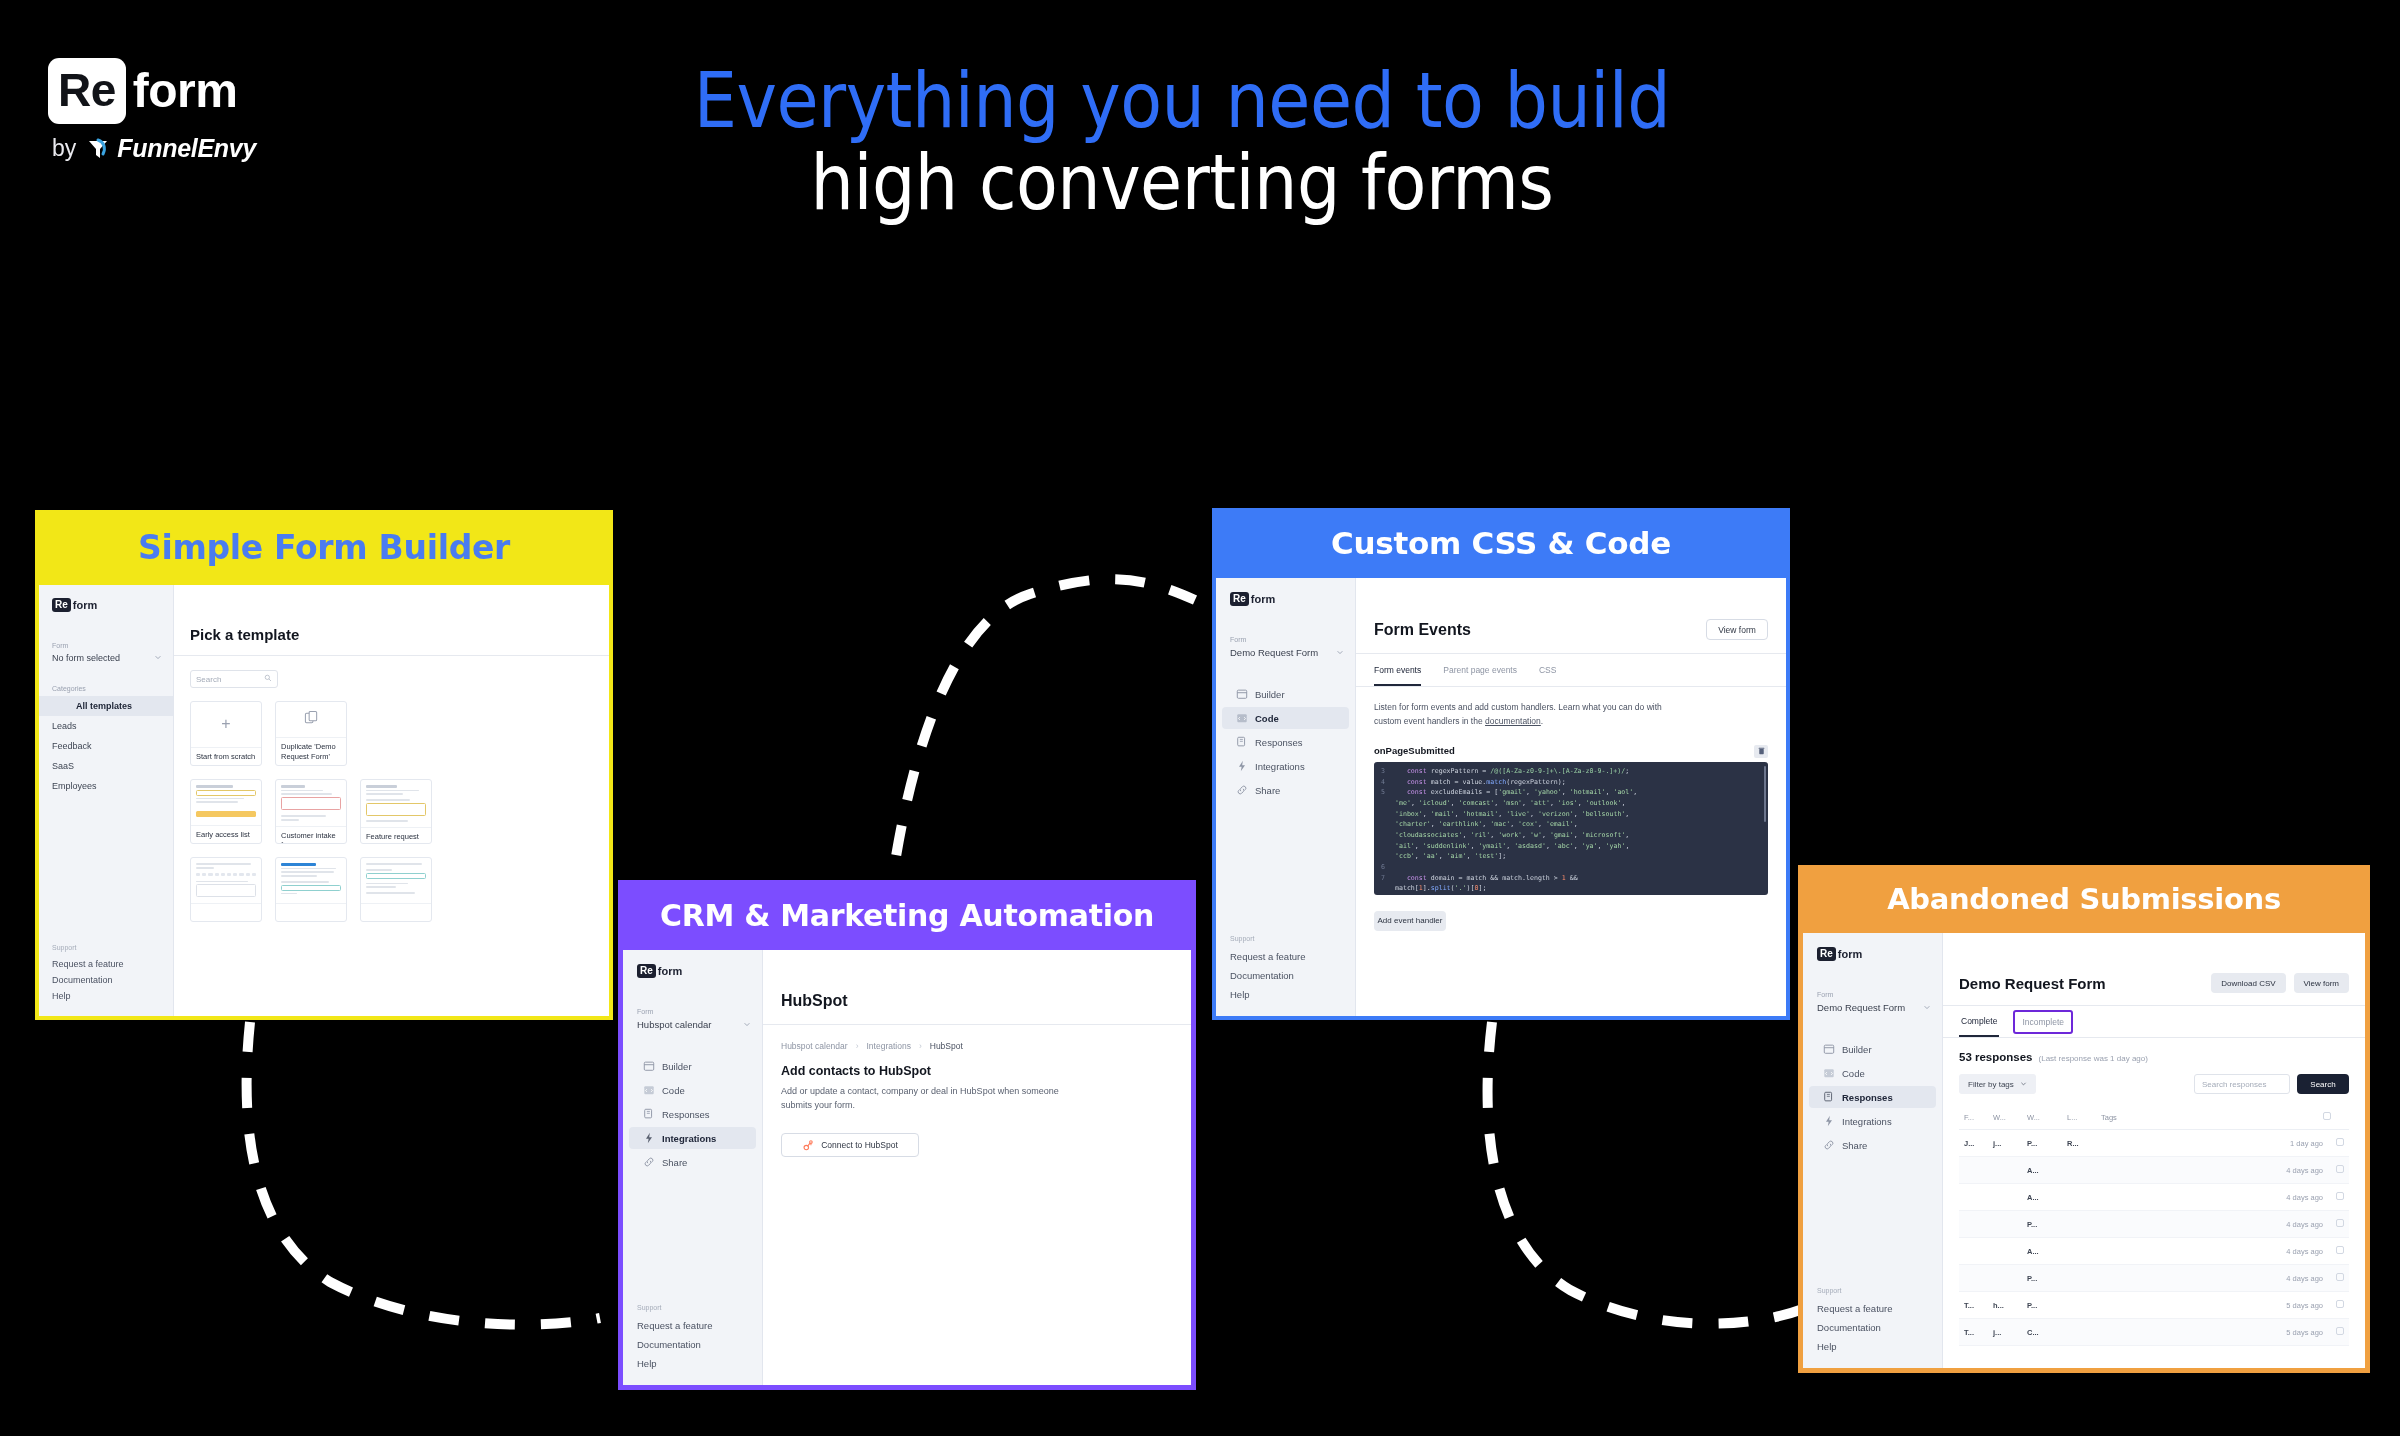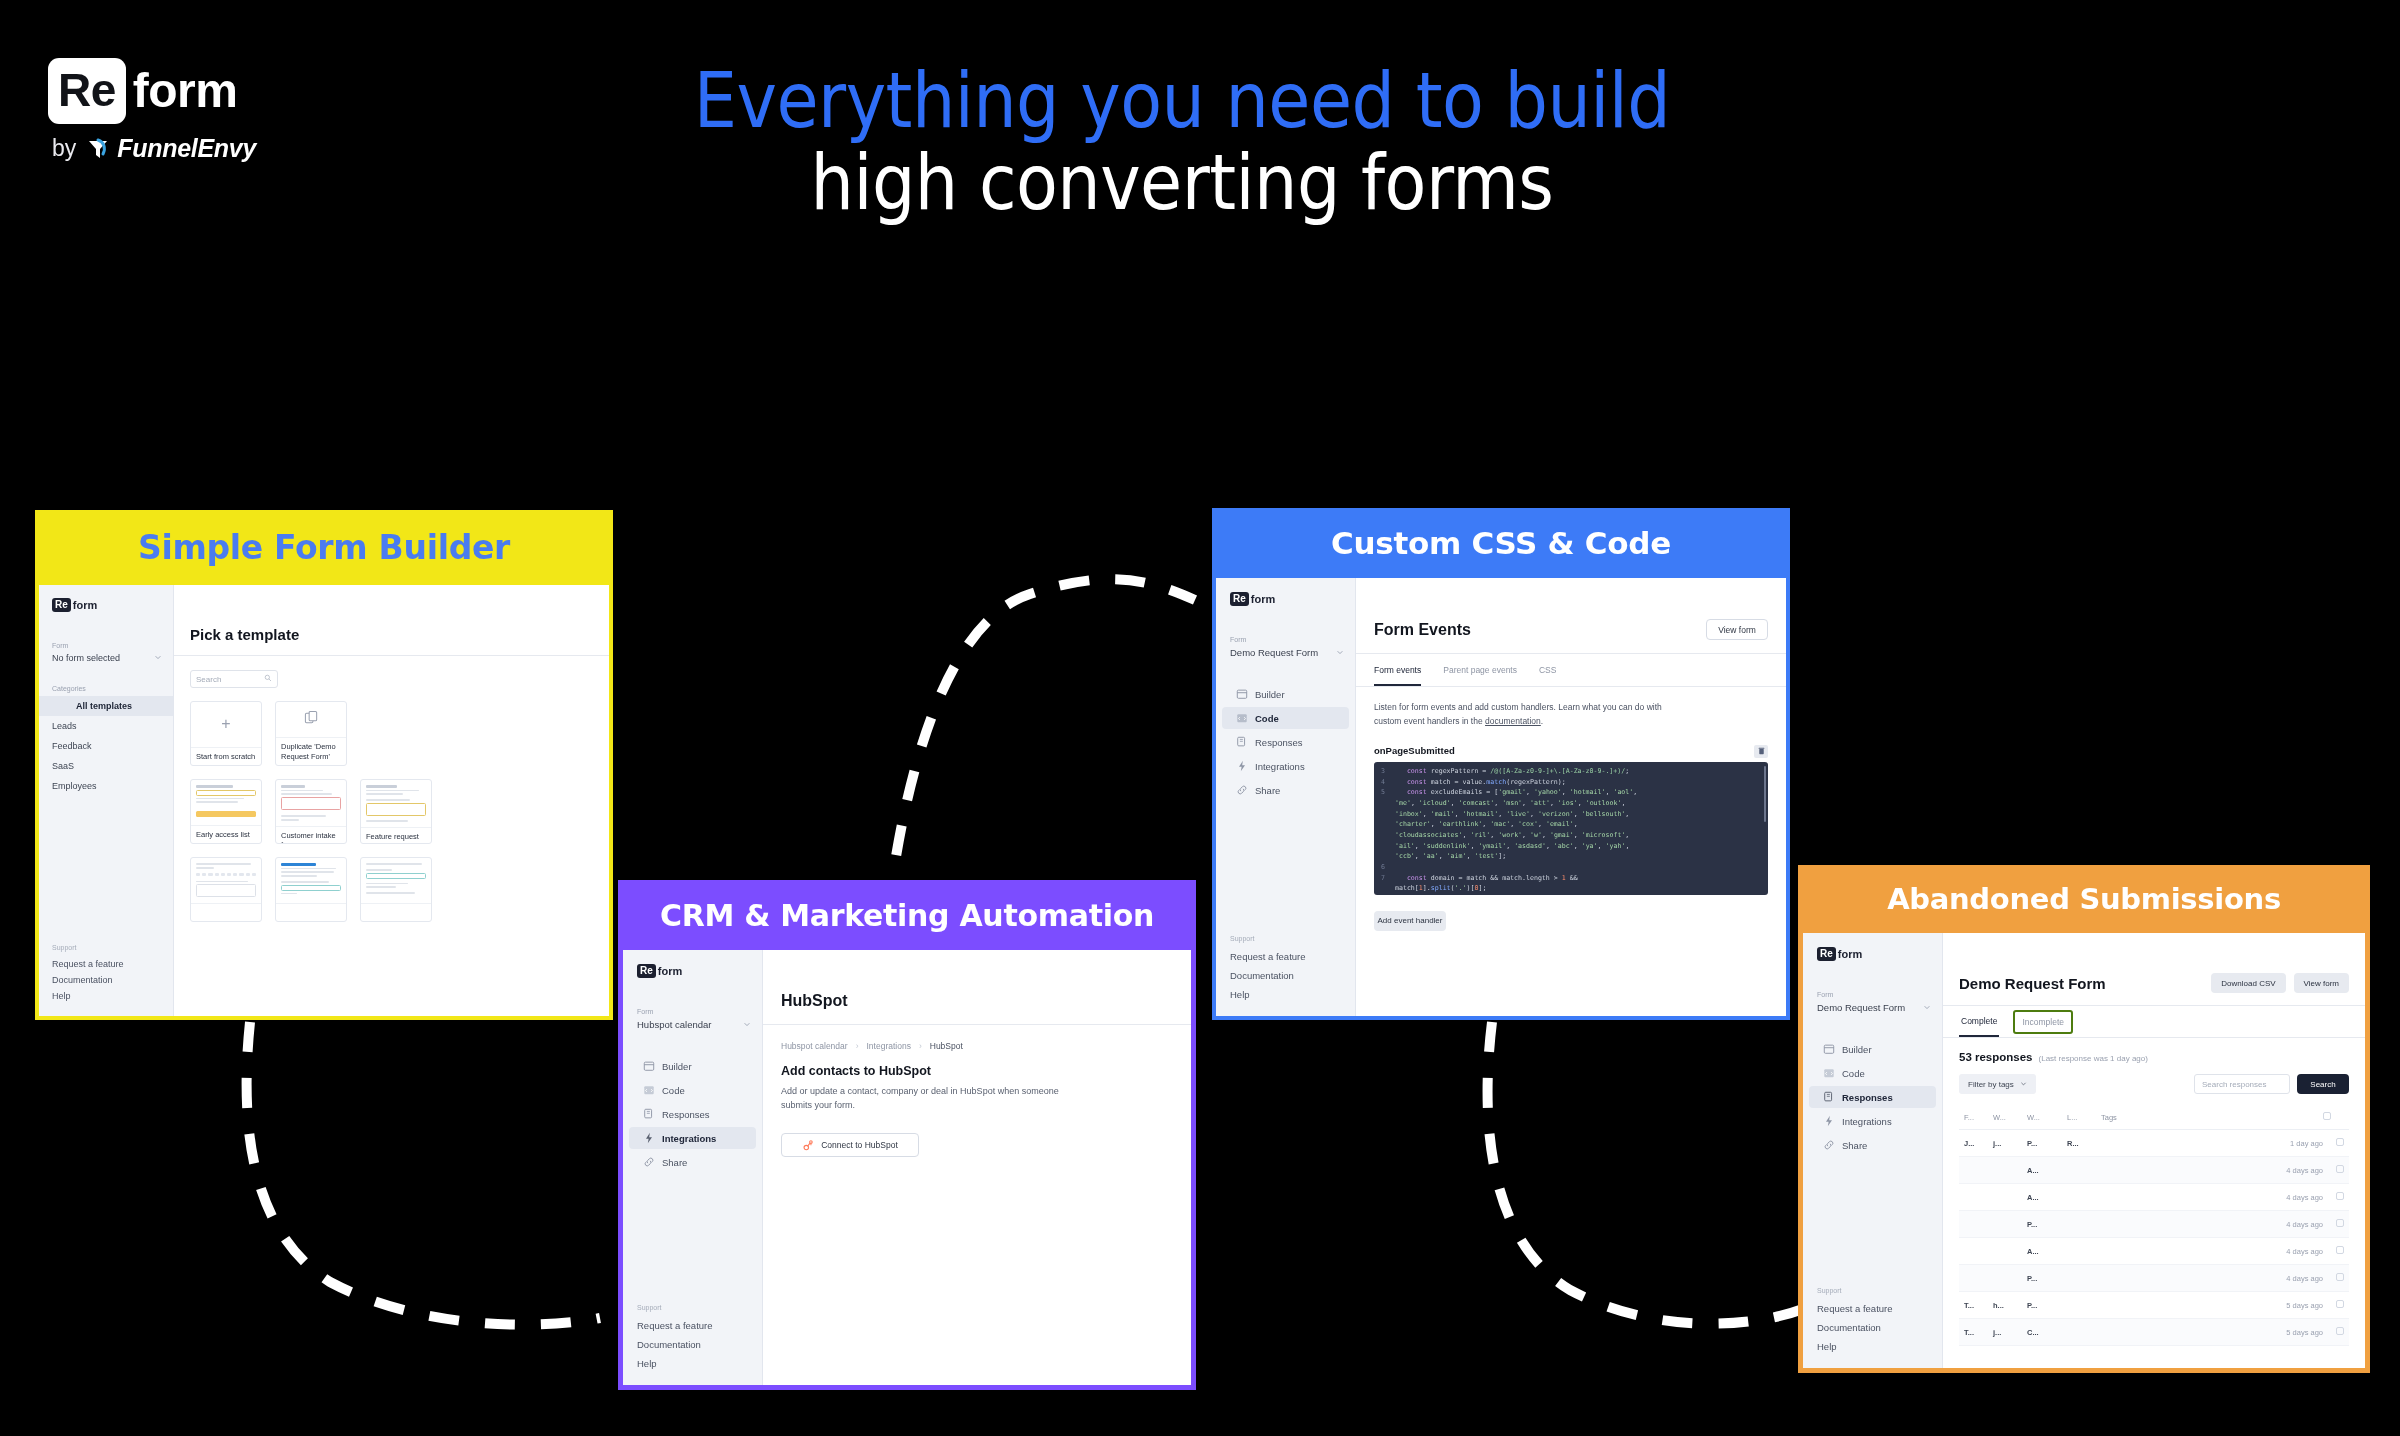--- a/index.html
+++ b/index.html
@@ -202,21 +202,21 @@
   #card4 .side-item .ic { width:12px; height:12px; margin-right:7px; }
   #card4 .side-support { font-size:7px; padding:0 14px; margin-bottom:5px; }
   #card4 .side-link { font-size:9.5px; padding:4px 14px; }
   #card4 .main-head { padding:12px 16px; }
   #card4 .main-title { font-size:15px; }
   #card4 .headbtns { display:flex; gap:8px; }
   #card4 .hb { height:20px; font-size:8px; padding:0 9px; }
   #card4 .tabs { display:flex; gap:14px; padding:0 16px; border-bottom:1px solid #e6e9ef; }
   #card4 .tab { font-size:8.5px; color:#8e95a4; padding:10px 2px 8px 2px; border-bottom:2px solid transparent; }
   #card4 .tab.active { color:#20273a; border-bottom-color:#20273a; }
-  #card4 .tab.boxed { border:2px solid #4d7c0f; border-radius:3px; padding:5px 7px; margin-top:4px; margin-bottom:3px; }
+  #card4 .tab.boxed { border:2px solid #6d28d9; border-radius:3px; padding:5px 7px; margin-top:4px; margin-bottom:3px; }
   #card4 .respline { padding:13px 16px 0 16px; display:flex; align-items:baseline; gap:6px; }
   #card4 .respcount { font-size:11.5px; font-weight:700; color:#12161f; }
   #card4 .respmeta { font-size:8px; color:#9aa1b0; }
   #card4 .toolrow { display:flex; align-items:center; justify-content:space-between; padding:11px 16px 0 16px; }
   #card4 .filter { background:#eef0f5; border-radius:3px; height:20px; padding:0 9px; display:flex; align-items:center; gap:6px; font-size:8px; color:#3e4553; }
   #card4 .toolright { display:flex; align-items:center; gap:7px; }
   #card4 .srchinp { width:96px; height:20px; border:1px solid #dfe3ea; border-radius:3px; font-size:8px; color:#a5acb9; display:flex; align-items:center; padding:0 7px; }
   #card4 .srchbtn { width:52px; height:20px; font-size:8px; }
   #card4 table { width:100%; border-collapse:collapse; margin-top:11px; }
   #card4 th { font-size:7.5px; color:#8e95a4; font-weight:400; text-align:left; padding:7px 0; border-bottom:1px solid #eceff4; }

